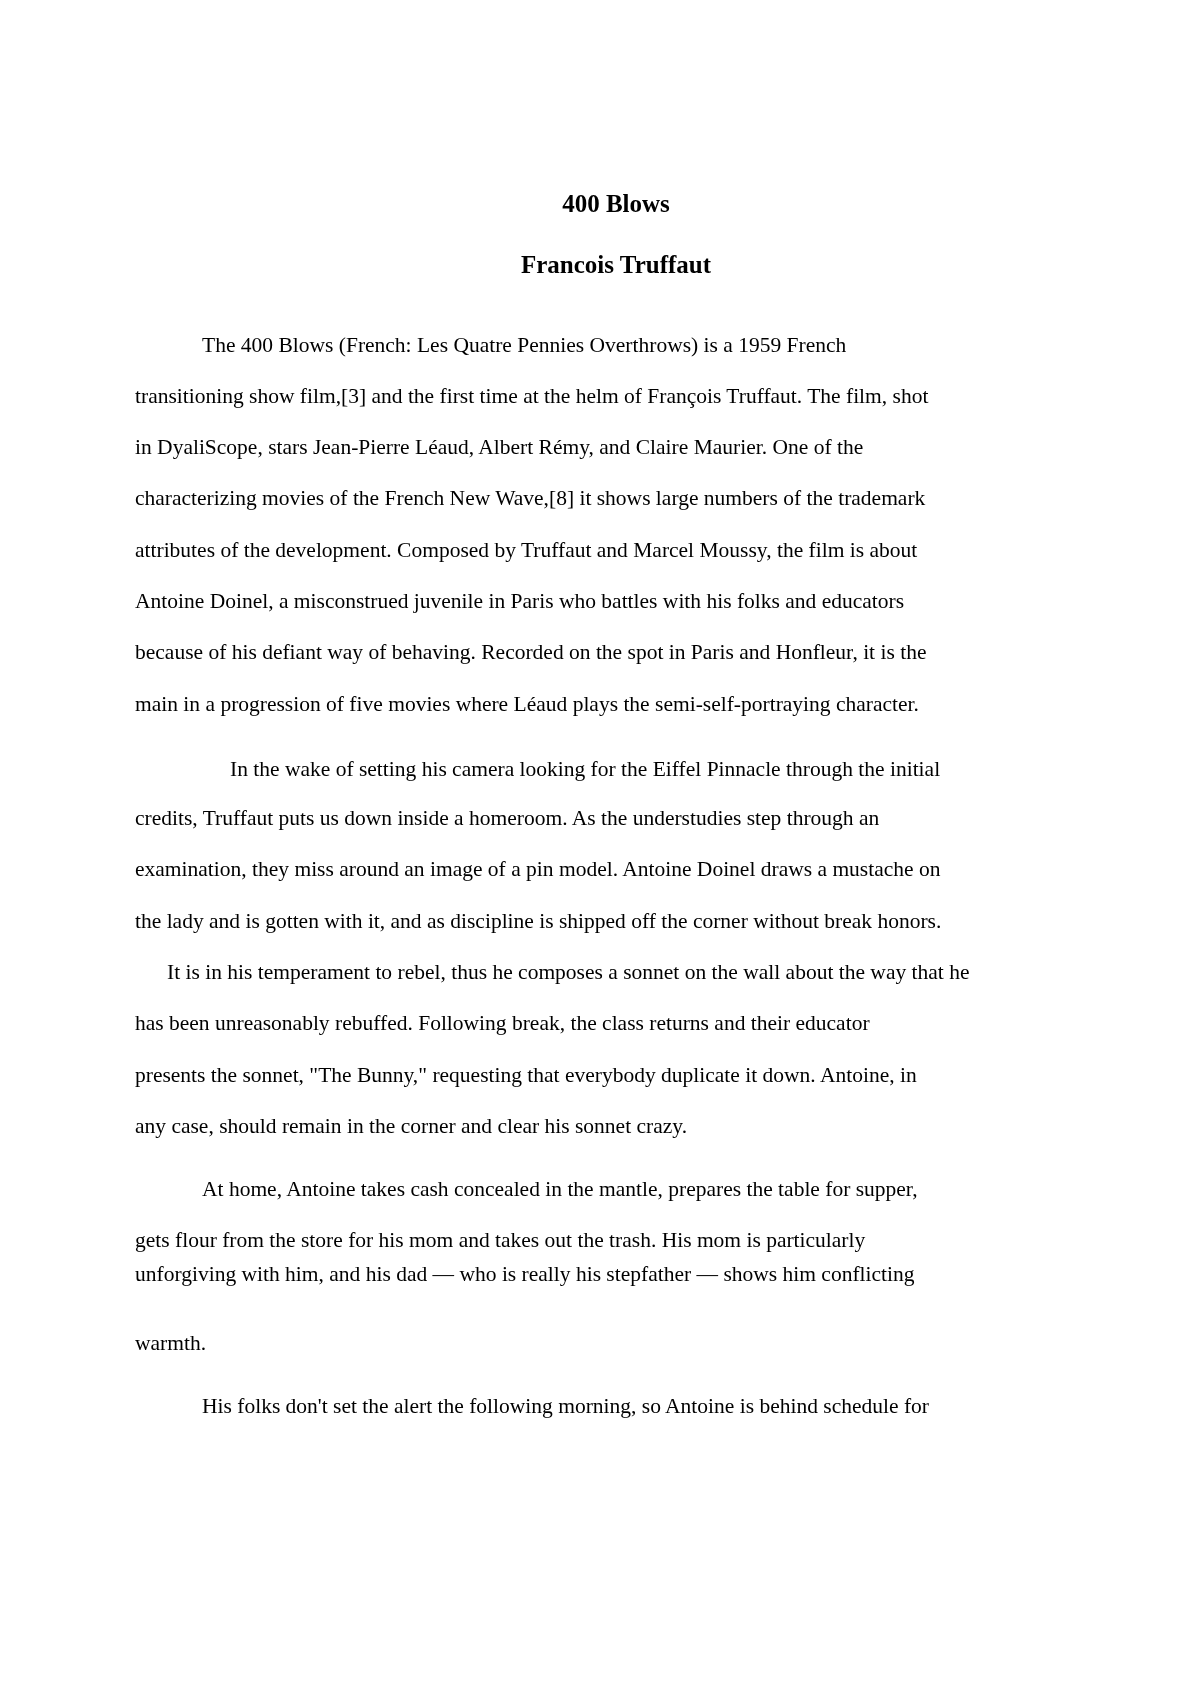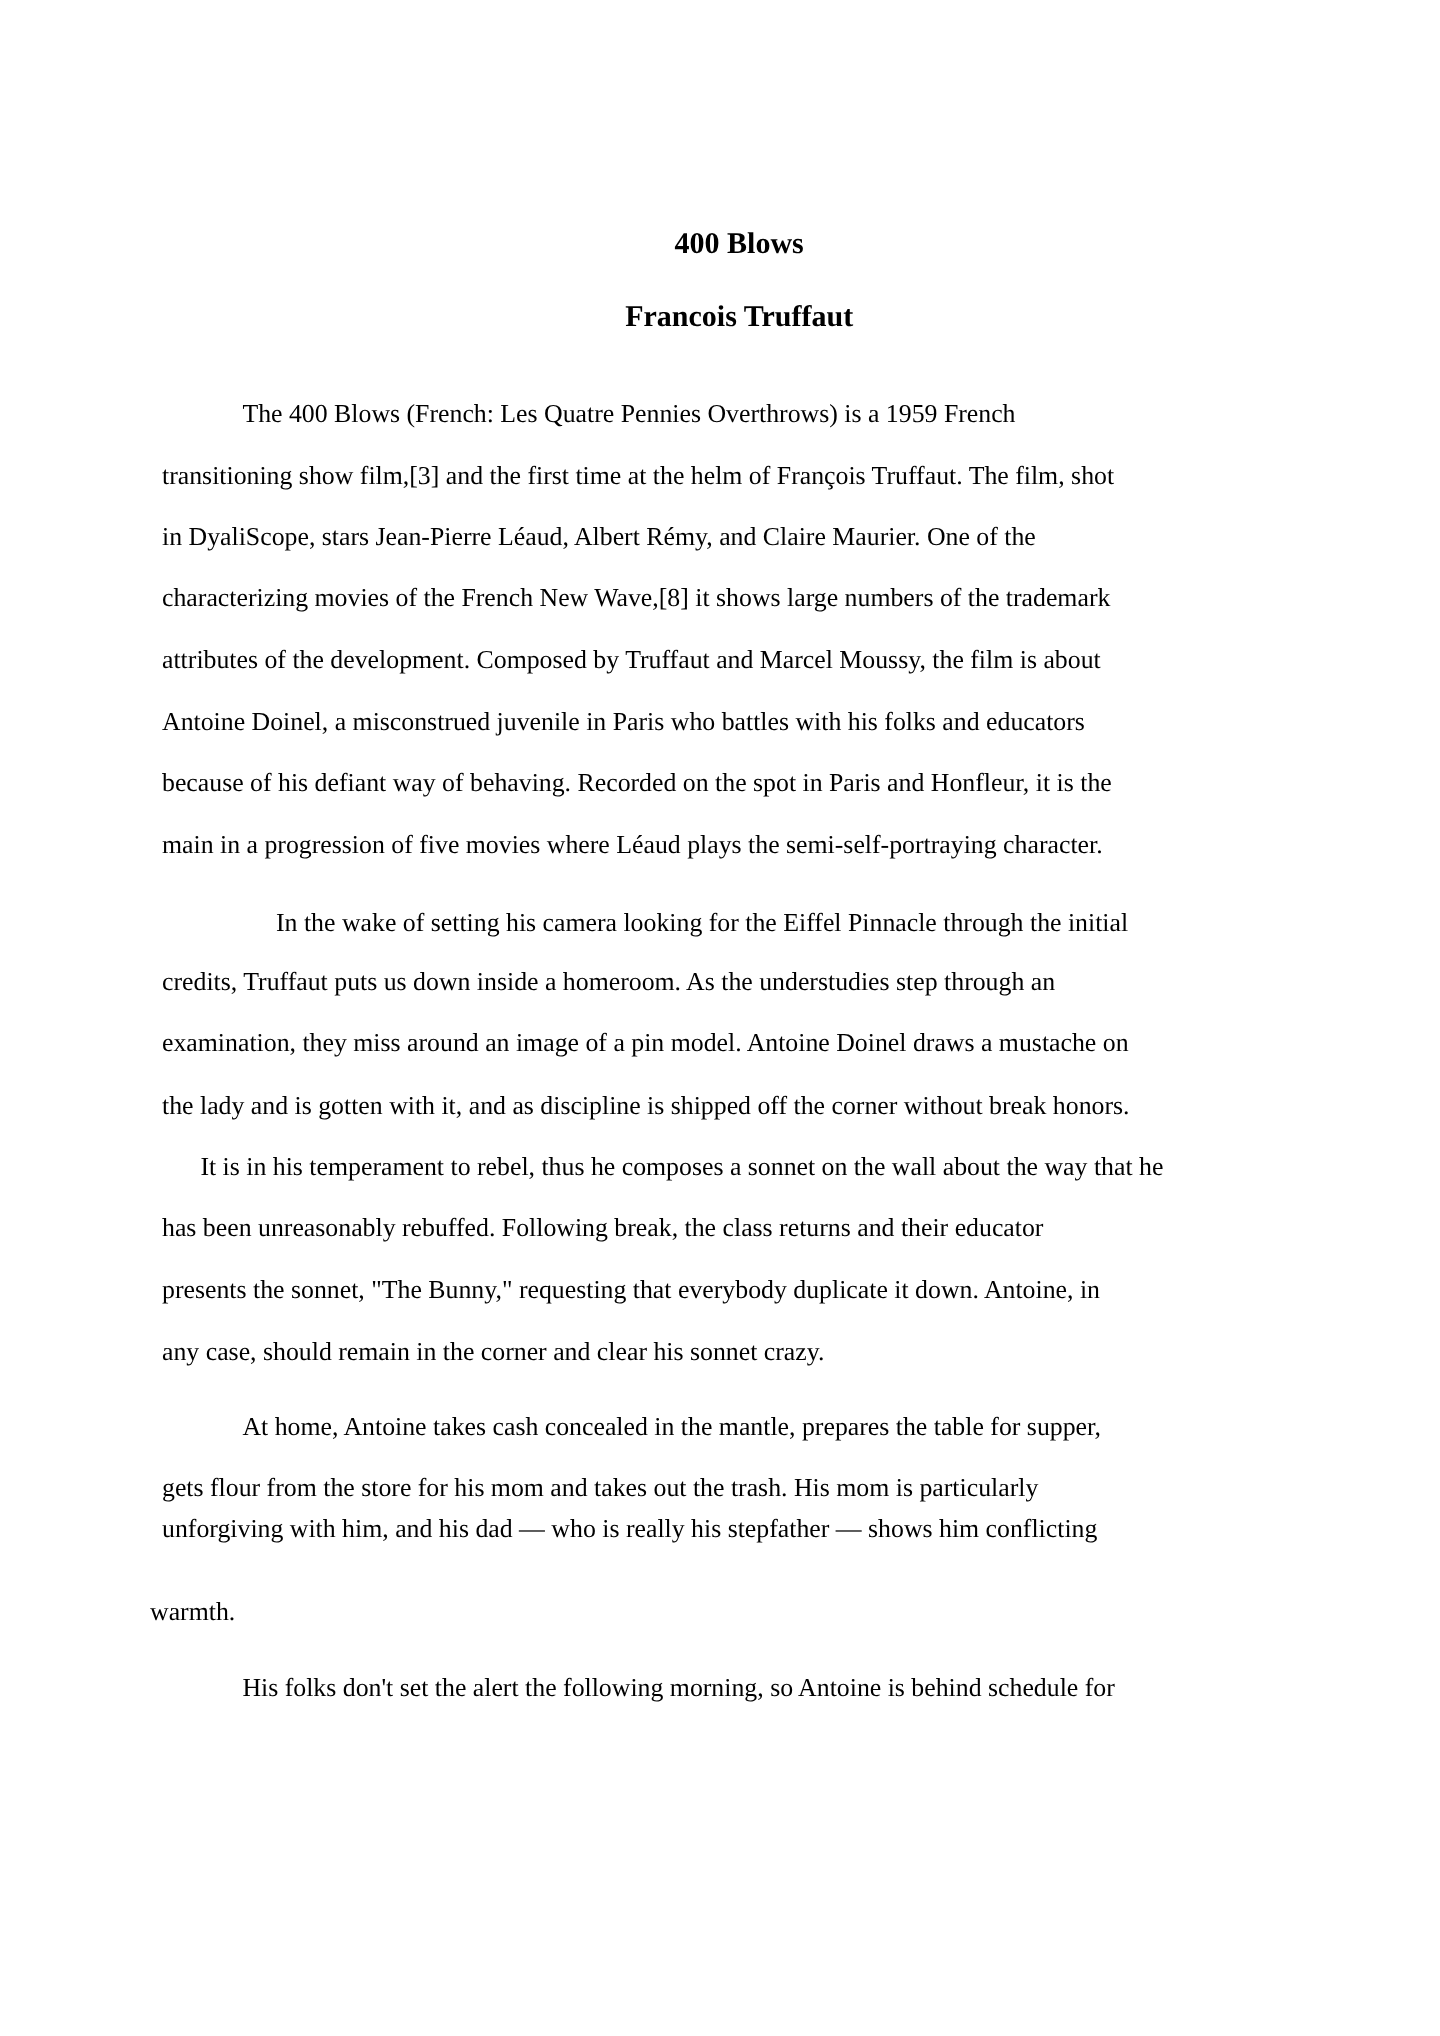--- a/index.html
+++ b/index.html
@@ -44,19 +44,19 @@
     <p class="line" style="left:135px; top:958px;margin-left:32px;">It is in his temperament to rebel, thus he composes a sonnet on the wall about the way that he</p>
     <p class="line" style="left:135px; top:1009px;">has been unreasonably rebuffed. Following break, the class returns and their educator</p>
     <p class="line" style="left:135px; top:1061px;">presents the sonnet, "The Bunny," requesting that everybody duplicate it down. Antoine, in</p>
     <p class="line" style="left:135px; top:1112px;">any case, should remain in the corner and clear his sonnet crazy.</p>
   </div>
 
   <div>
     <p class="line" style="left:202px; top:1175px;">At home, Antoine takes cash concealed in the mantle, prepares the table for supper,</p>
     <p class="line" style="left:135px; top:1226px;">gets flour from the store for his mom and takes out the trash. His mom is particularly</p>
     <p class="line" style="left:135px; top:1260px;">unforgiving with him, and his dad — who is really his stepfather — shows him conflicting</p>
-    <p class="line" style="left:125px; top:1329px;">warmth.</p>
+    <p class="line" style="left:135px; top:1329px;">warmth.</p>
   </div>
 
   <div>
     <p class="line" style="left:202px; top:1392px;">His folks don't set the alert the following morning, so Antoine is behind schedule for</p>
   </div>
 </div>
 
 </body></html>

